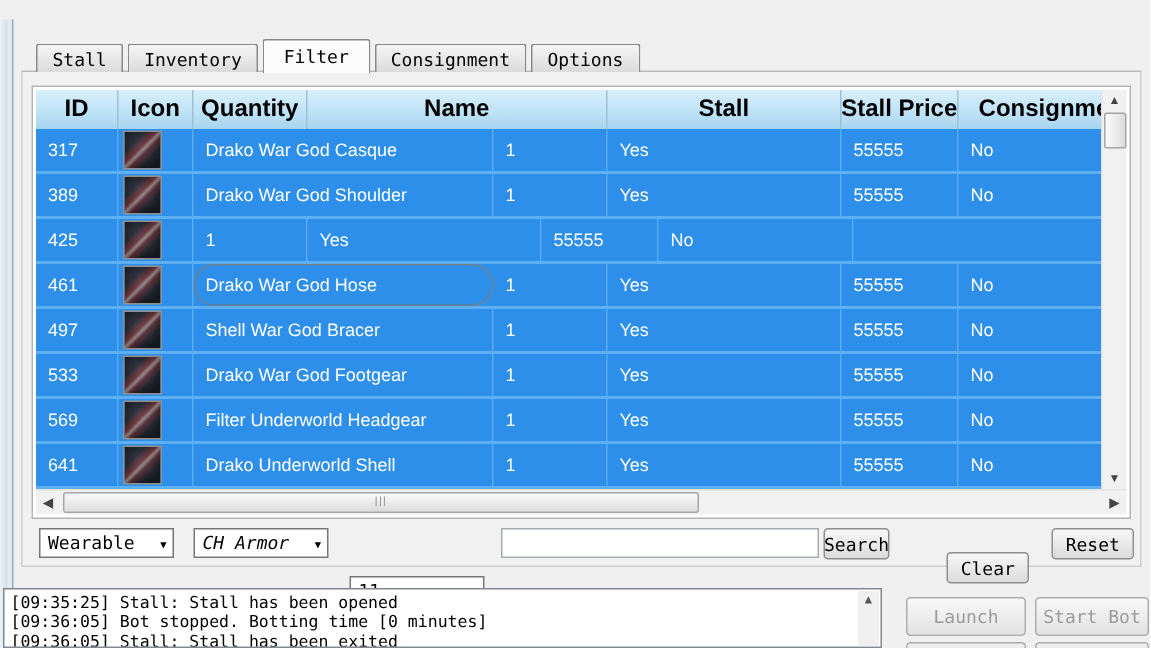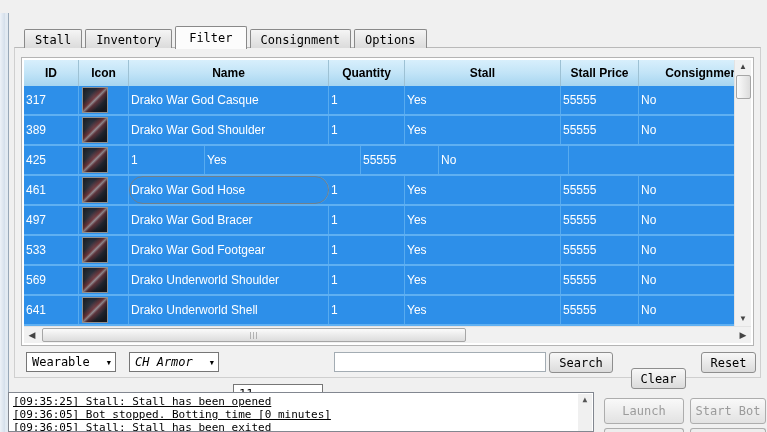--- a/index.html
+++ b/index.html
@@ -46,28 +46,28 @@
     position:absolute; left:6px; top:9px; width:733px; height:289px;
     background:#FFFFFF; border:1px solid #B4B4B4; padding:2px;
   }
   .lv-top { display:flex; height:266px; }
   .lv-cols { width:710px; overflow:hidden; }
   .lv-header { display:flex; height:26px; width:745px;
     background:linear-gradient(to bottom,#D8EFFC 0%,#C2E4F7 50%,#A6D5F0 100%);
   }
   .hcell {
     flex:0 0 auto; display:flex; align-items:center; justify-content:center;
-    font-size:12px; font-weight:bold; color:#000; border-right:1px solid #9DC1D4;
+    font-size:16px; font-weight:bold; color:#000; border-right:1px solid #9DC1D4;
     height:26px; overflow:hidden; white-space:nowrap;
   }
   .c0{width:55px;} .c1{width:50px;} .c2{width:200px;} .c3{width:76px;} .c4{width:156px;} .c5{width:78px;} .c6{width:130px;}
   .lv-body { height:240px; width:745px; }
   .trow { display:flex; height:30px; background:var(--row-blue,#2D8FE9); border-bottom:2px solid #5FB0F2; }
   .cell {
-    flex:0 0 auto; display:flex; align-items:center; padding-left:2px;
+    flex:0 0 auto; display:flex; align-items:center; padding-left:8px;
     color:#FFFFFF; font-size:12px; border-right:1px solid #57ABF0;
     height:28px; overflow:hidden; white-space:nowrap;
   }
   .cell.c1 { padding-left:3px; }
   .cell.focused { outline:1px solid #6E7F8D; outline-offset:-1px; border-radius:14px; }
   .item-icon {
     width:26px; height:26px; border:1px solid #909090;
     background:
       linear-gradient(135deg, transparent 28%, rgba(165,62,62,0.55) 44%, rgba(225,205,205,0.55) 50%, rgba(150,55,60,0.45) 57%, transparent 72%),
       radial-gradient(circle at 45% 40%, #39404E 0%, #14171D 78%);
@@ -98,26 +98,26 @@
   .combo1 { left:11px; width:90px; } .combo2 { left:114px; width:90px;font-style:italic; } .combo3 { left:218px; width:90px;margin-top:32px; }
   .searchbox {
     position:absolute; left:319px; top:0; width:212px; height:20px;
     border:1px solid #A3ACB3; background:#FFFFFF; font:12px "DejaVu Sans Mono", monospace; padding:0 4px;
   }
   .fbtn {
     position:absolute; top:0; height:21px; background:linear-gradient(#F8F8F8,#DBDBDB);
     border:1px solid #8E8E8E; border-radius:3px; font:12px "DejaVu Sans Mono", monospace; color:#000;
     display:flex; align-items:center; justify-content:center;
   }
-  .fbtn.search { left:534px; width:64px; } .fbtn.clear { left:616px; width:55px;margin-top:16px; } .fbtn.reset { left:686px; width:55px; }
+  .fbtn.search { left:534px; width:44px; } .fbtn.clear { left:616px; width:55px;margin-top:16px; } .fbtn.reset { left:686px; width:55px; }
   
   .logbox {
-    position:absolute; left:8px; top:392px; width:586px; height:40px;
+    position:absolute; left:2px; top:392px; width:586px; height:40px;
     background:#FFFFFF; border:1px solid #828790; overflow:hidden;
-    font:11px "DejaVu Sans Mono", monospace; color:#000; padding:2px 16px 0 4px; line-height:13px;text-decoration:underline;
+    font:11px "DejaVu Sans Mono", monospace; color:#000; padding:2px 16px 0 4px; line-height:13px;
   }
   .log-line { white-space:nowrap; }
   .log-scroll { position:absolute; right:1px; top:1px; width:14px; height:37px; background:#F0F0F0; text-align:center; }
   .log-scroll .up { font-size:8px; color:#555; line-height:12px; }
   .action-btn {
     position:absolute; height:26px; background:linear-gradient(#F9F9F9,#E2E2E2);
     border:1px solid #ADADAD; border-radius:3px; color:#9B9B9B;
     font:12px "DejaVu Sans Mono", monospace; display:flex; align-items:center; justify-content:center;
   }
   .launch { left:604px; top:398px; width:80px; }
@@ -144,22 +144,22 @@
     </div>
 
   <div class="tabpage">
 
     <div class="listview">
       <div class="lv-top">
         <div class="lv-cols">
           <div class="lv-header">
               <div class="hcell c0">ID</div>
               <div class="hcell c1">Icon</div>
+              <div class="hcell c3">Quantity</div>
               <div class="hcell c2">Name</div>
-              <div class="hcell c3">Quantity</div>
               <div class="hcell c4">Stall</div>
               <div class="hcell c5">Stall Price</div>
               <div class="hcell c6">Consignment</div>
             </div>
           <div class="lv-body">
               <div class="trow">
                 <div class="cell c0">317</div>
                 <div class="cell c1">
                   <div class="item-icon"></div>
                 </div>
@@ -199,21 +199,21 @@
                 <div class="cell c3">1</div>
                 <div class="cell c4">Yes</div>
                 <div class="cell c5">55555</div>
                 <div class="cell c6">No</div>
               </div>
               <div class="trow">
                 <div class="cell c0">497</div>
                 <div class="cell c1">
                   <div class="item-icon"></div>
                 </div>
-                <div class="cell c2">Drako War God Bracer</div>
+                <div class="cell c2">Shell War God Bracer</div>
                 <div class="cell c3">1</div>
                 <div class="cell c4">Yes</div>
                 <div class="cell c5">55555</div>
                 <div class="cell c6">No</div>
               </div>
               <div class="trow">
                 <div class="cell c0">533</div>
                 <div class="cell c1">
                   <div class="item-icon"></div>
                 </div>
@@ -221,21 +221,21 @@
                 <div class="cell c3">1</div>
                 <div class="cell c4">Yes</div>
                 <div class="cell c5">55555</div>
                 <div class="cell c6">No</div>
               </div>
               <div class="trow">
                 <div class="cell c0">569</div>
                 <div class="cell c1">
                   <div class="item-icon"></div>
                 </div>
-                <div class="cell c2">Drako Underworld Shoulder</div>
+                <div class="cell c2">Filter Underworld Headgear</div>
                 <div class="cell c3">1</div>
                 <div class="cell c4">Yes</div>
                 <div class="cell c5">55555</div>
                 <div class="cell c6">No</div>
               </div>
               <div class="trow">
                 <div class="cell c0">641</div>
                 <div class="cell c1">
                   <div class="item-icon"></div>
                 </div>

